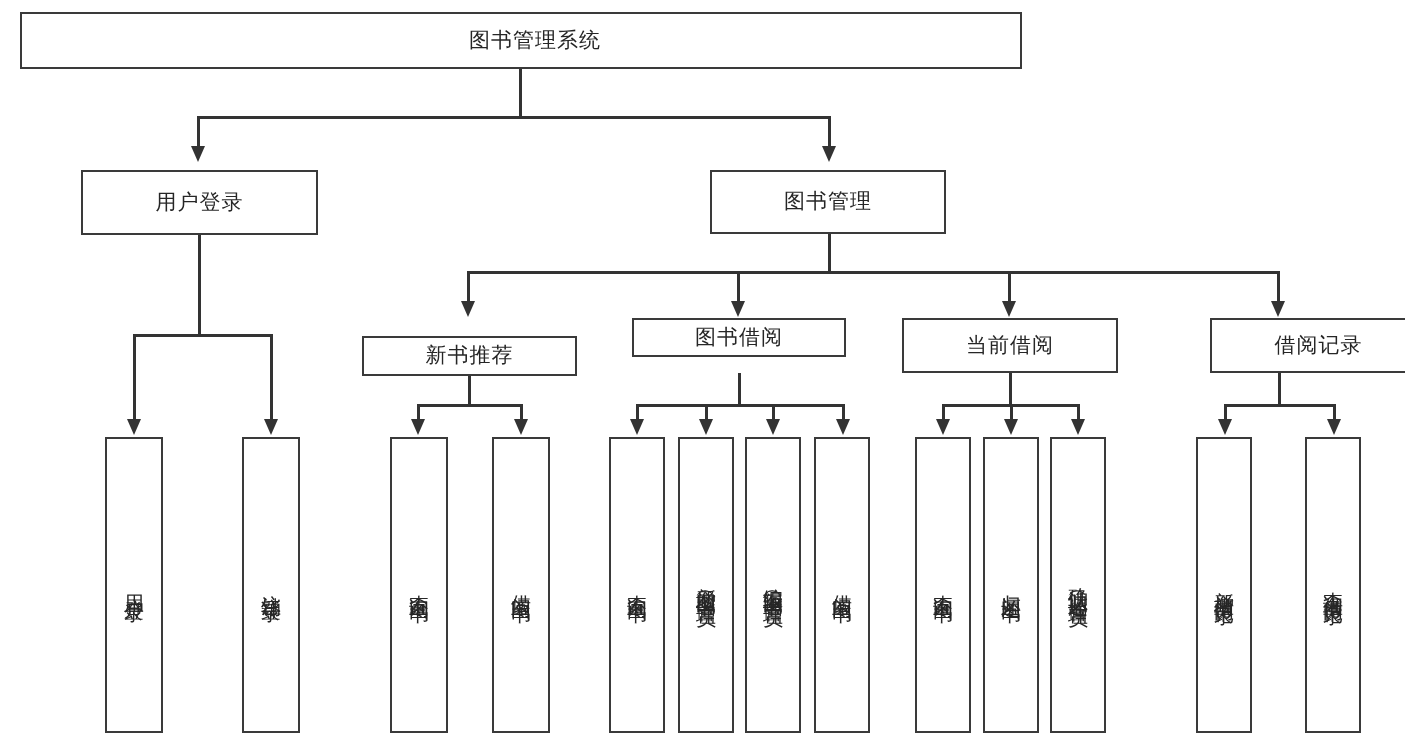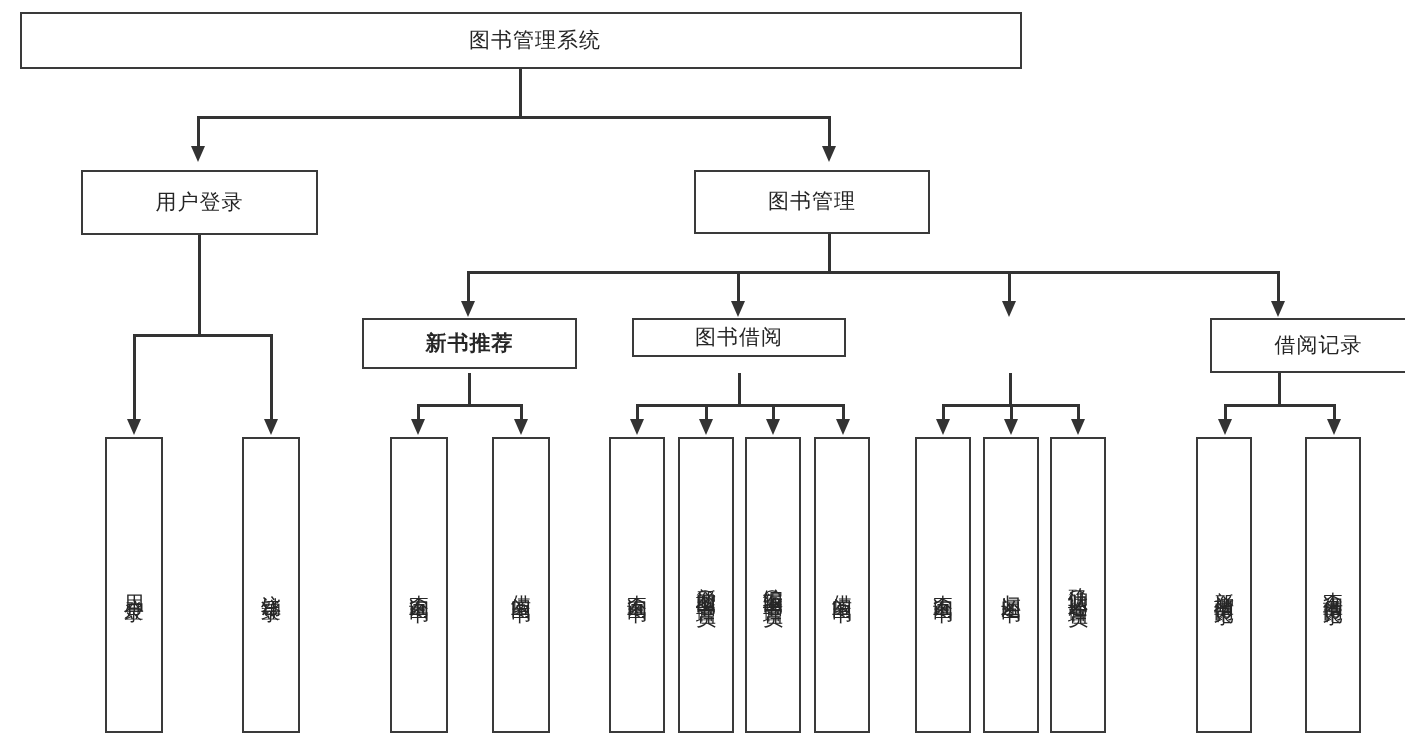--- a/index.html
+++ b/index.html
@@ -70,21 +70,21 @@
   <div class="line vv" style="left:197px;top:116px;height:32px;"></div>
   <div class="arrow" style="left:191px;top:146px;"></div>
 
   <div class="line vv" style="left:828px;top:116px;height:32px;"></div>
   <div class="arrow" style="left:822px;top:146px;"></div>
 
   <div class="node h" style="left:81px;top:170px;width:237px;height:65px;">
     <span>用户登录</span>
   </div>
 
-  <div class="node h" style="left:694px;top:170px;width:236px;height:64px;">
+  <div class="node h" style="left:710px;top:170px;width:236px;height:64px;">
     <span>图书管理</span>
   </div>
 
   <div class="line vv" style="left:198px;top:235px;height:101px;"></div>
   <div class="line hh" style="left:133px;top:334px;width:139px;"></div>
   <div class="line vv" style="left:133px;top:334px;height:87px;"></div>
   <div class="arrow" style="left:127px;top:419px;"></div>
   <div class="line vv" style="left:270px;top:334px;height:87px;"></div>
   <div class="arrow" style="left:264px;top:419px;"></div>
 
@@ -103,25 +103,28 @@
 
   <div class="line vv" style="left:737px;top:271px;height:32px;"></div>
   <div class="arrow" style="left:731px;top:301px;"></div>
 
   <div class="line vv" style="left:1008px;top:271px;height:32px;"></div>
   <div class="arrow" style="left:1002px;top:301px;"></div>
 
   <div class="line vv" style="left:1277px;top:271px;height:32px;"></div>
   <div class="arrow" style="left:1271px;top:301px;"></div>
 
-  <div class="node h" style="left:362px;top:318px;width:215px;height:51px;font-weight:bold;">
+  <div class="node h" style="left:362px;top:336px;width:215px;height:40px;">
     <span>新书推荐</span>
   </div>
   <div class="node h" style="left:632px;top:318px;width:214px;height:39px;">
     <span>图书借阅</span>
+  </div>
+  <div class="node h" style="left:902px;top:318px;width:216px;height:55px;">
+    <span>当前借阅</span>
   </div>
   <div class="node h" style="left:1170px;top:318px;width:217px;height:55px;margin-left:40px;">
     <span>借阅记录</span>
   </div>
 
   <div class="line vv" style="left:468px;top:373px;height:34px;"></div>
   <div class="line hh" style="left:417px;top:404px;width:106px;"></div>
   <div class="line vv" style="left:417px;top:404px;height:17px;"></div>
   <div class="arrow" style="left:411px;top:419px;"></div>
   <div class="line vv" style="left:520px;top:404px;height:17px;"></div>

